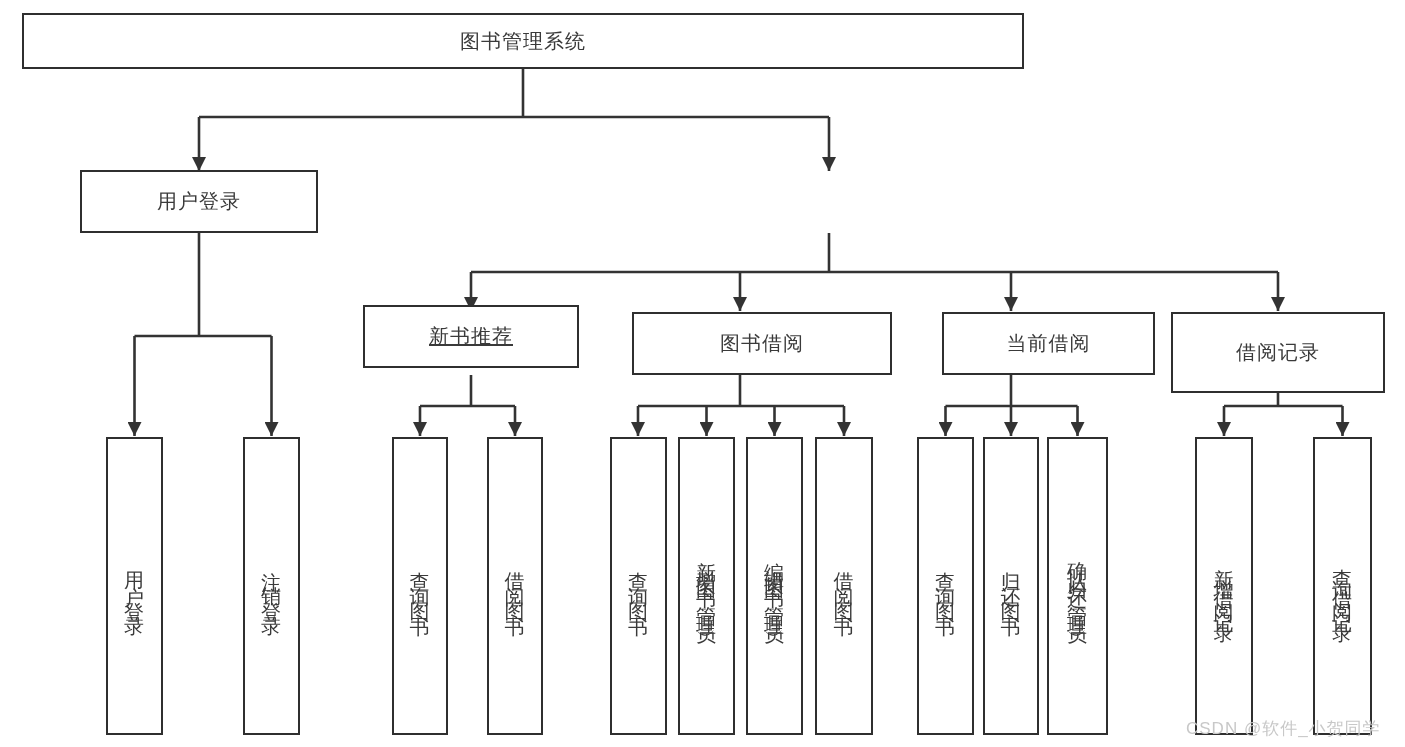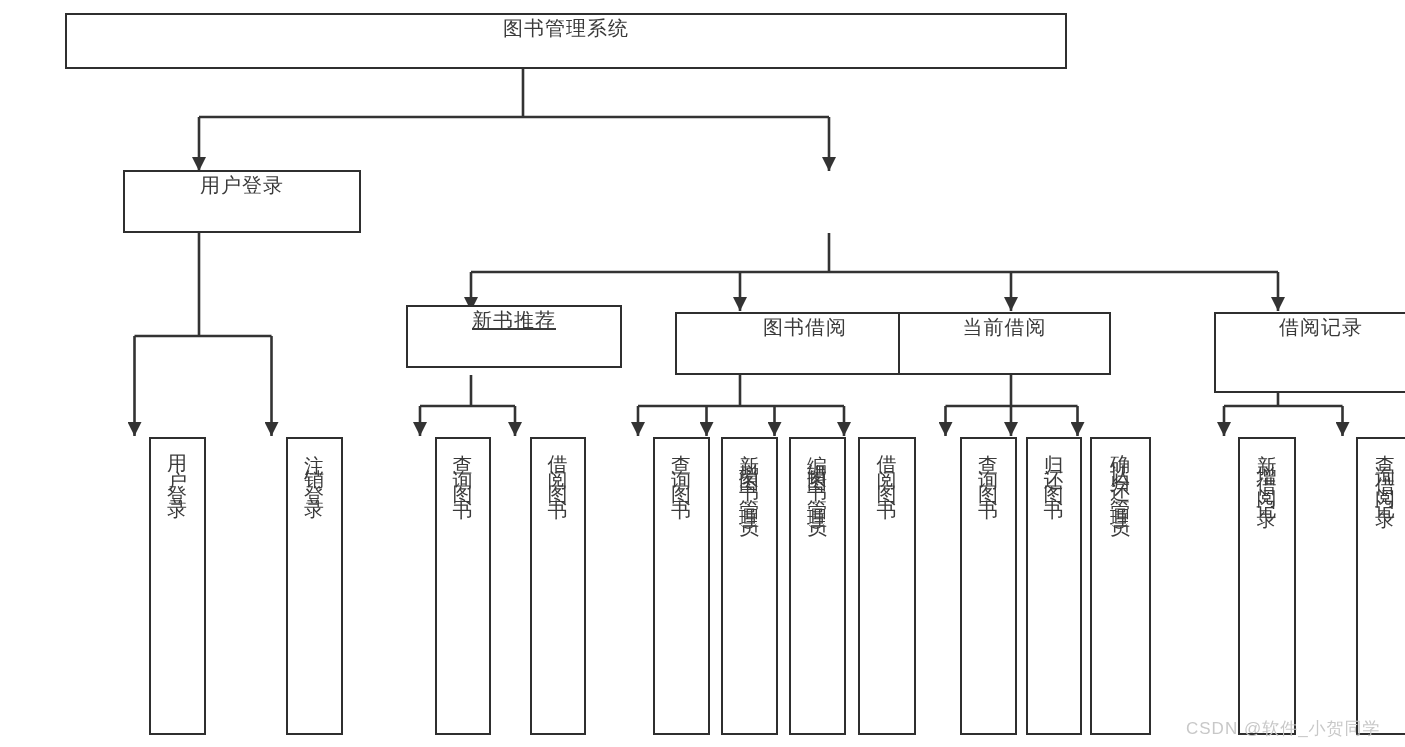--- a/index.html
+++ b/index.html
@@ -19,25 +19,24 @@
     overflow:hidden;
   }
   .wires{position:absolute;left:0;top:0;width:1405px;height:747px;}
   .wires path{stroke:var(--line);stroke-width:2.6;fill:none;}
   .wires .arrowhead{fill:var(--line);stroke:none;}
   .node{
     position:absolute;
     box-sizing:border-box;
     border:2.6px solid var(--box-border);
     background:var(--background);
-    display:flex;justify-content:center;
+    display:flex;align-items:center;justify-content:center;
     font-size:20px;
     letter-spacing:1px;
     white-space:nowrap;
-    margin-left:43px;
   }
   .node.v{letter-spacing:0;}
   .node.v .vtxt{
     writing-mode:vertical-rl;
     text-orientation:mixed;
     line-height:1;
     white-space:nowrap;
   }
   .v-short .vtxt{letter-spacing:15px;}
   .v-mid   .vtxt{letter-spacing:11px;}
@@ -104,21 +103,21 @@
   <div class="node" style="left:80px;top:170px;width:238px;height:63px;">
     <span>用户登录</span>
   </div>
 
   <div class="node" style="left:363px;top:305px;width:216px;height:63px;text-decoration:underline;">
     <span>新书推荐</span>
   </div>
   <div class="node" style="left:632px;top:312px;width:260px;height:63px;">
     <span>图书借阅</span>
   </div>
-  <div class="node" style="left:855px;top:312px;width:213px;height:63px;">
+  <div class="node" style="left:942px;top:312px;width:213px;height:63px;">
     <span>当前借阅</span>
   </div>
   <div class="node" style="left:1171px;top:312px;width:214px;height:81px;">
     <span>借阅记录</span>
   </div>
 
   <div class="node v v-short" style="left:106px;top:437px;width:57px;height:298px;">
     <span class="vtxt">用户登录</span>
   </div>
   <div class="node v v-short" style="left:243px;top:437px;width:57px;height:298px;">

